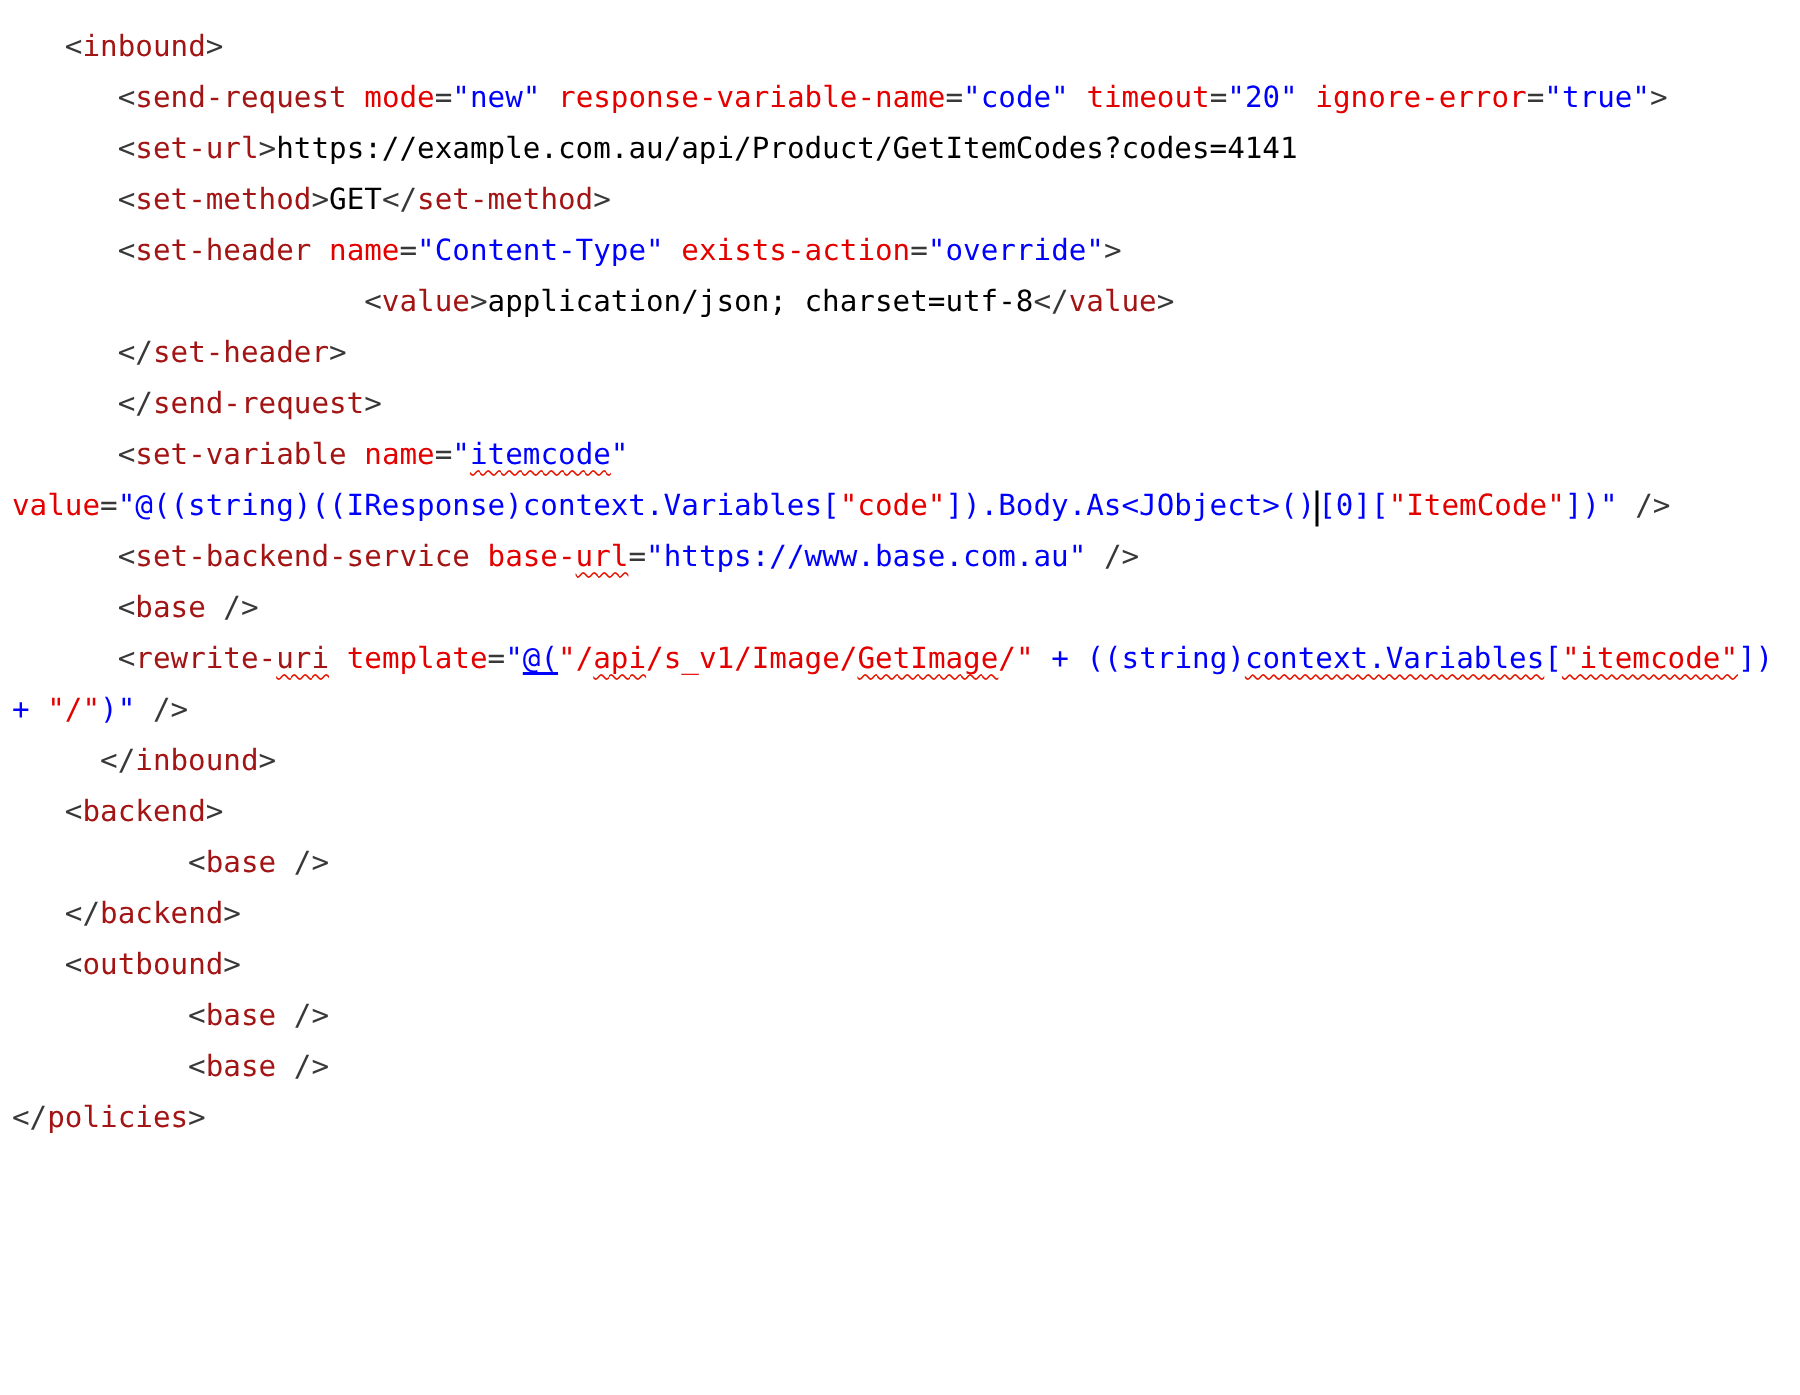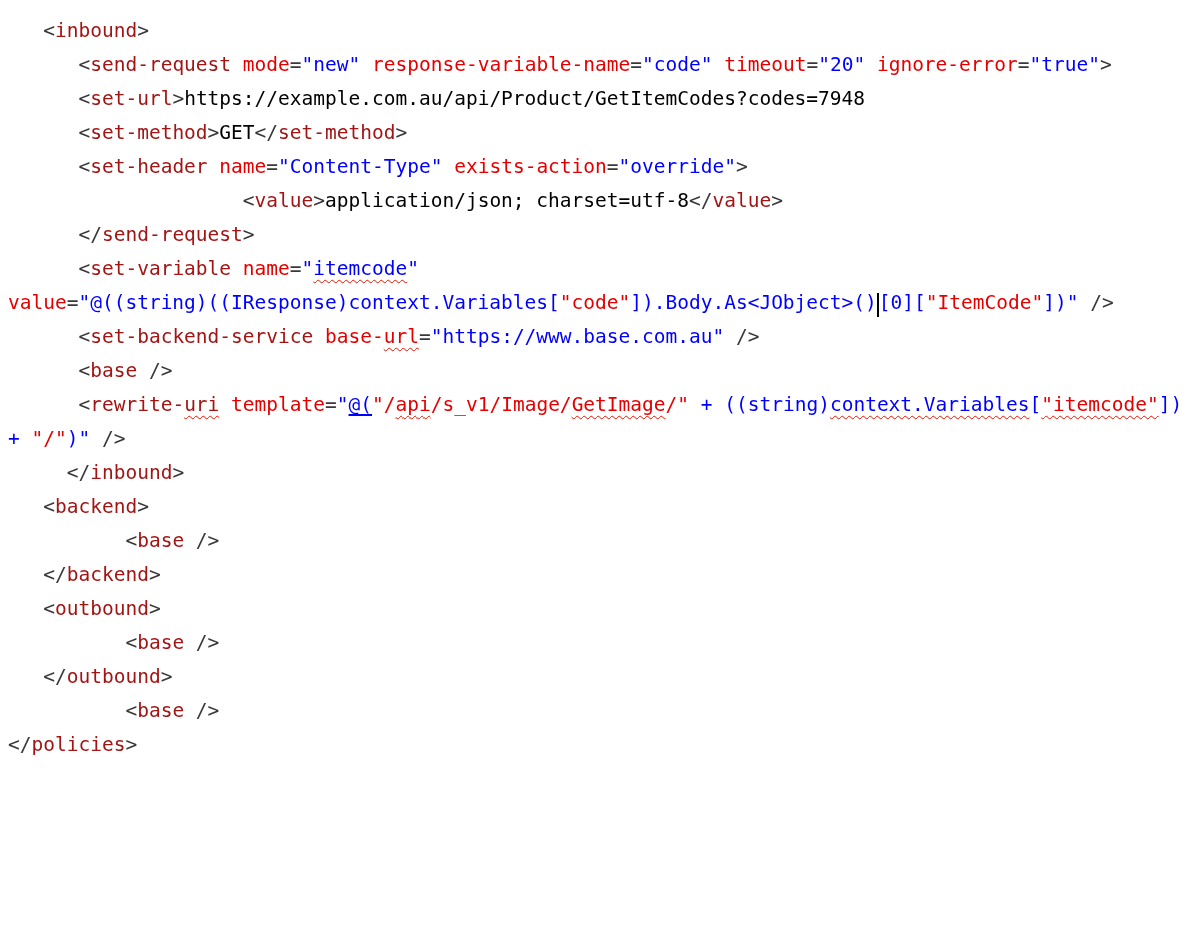--- a/index.html
+++ b/index.html
@@ -48,34 +48,34 @@
     margin: 0 0px -3px 0px;
   }
 </style>
 </head>
 <body>
 
 <div id="viewport">
   <div id="code-area">
       <div class="code-line"><span class="tok" style="color: rgb(0, 0, 0);">   </span><span class="tok" style="color: rgb(56, 56, 56);">&lt;</span><span class="tok" style="color: rgb(163, 21, 21);">inbound</span><span class="tok" style="color: rgb(56, 56, 56);">&gt;</span></div>
       <div class="code-line"><span class="tok" style="color: rgb(0, 0, 0);">      </span><span class="tok" style="color: rgb(56, 56, 56);">&lt;</span><span class="tok" style="color: rgb(163, 21, 21);">send-request</span><span class="tok" style="color: rgb(0, 0, 0);"> </span><span class="tok" style="color: rgb(229, 0, 0);">mode</span><span class="tok" style="color: rgb(56, 56, 56);">=</span><span class="tok" style="color: rgb(0, 0, 255);">"new"</span><span class="tok" style="color: rgb(0, 0, 0);"> </span><span class="tok" style="color: rgb(229, 0, 0);">response-variable-name</span><span class="tok" style="color: rgb(56, 56, 56);">=</span><span class="tok" style="color: rgb(0, 0, 255);">"code"</span><span class="tok" style="color: rgb(0, 0, 0);"> </span><span class="tok" style="color: rgb(229, 0, 0);">timeout</span><span class="tok" style="color: rgb(56, 56, 56);">=</span><span class="tok" style="color: rgb(0, 0, 255);">"20"</span><span class="tok" style="color: rgb(0, 0, 0);"> </span><span class="tok" style="color: rgb(229, 0, 0);">ignore-error</span><span class="tok" style="color: rgb(56, 56, 56);">=</span><span class="tok" style="color: rgb(0, 0, 255);">"true"</span><span class="tok" style="color: rgb(56, 56, 56);">&gt;</span></div>
-      <div class="code-line"><span class="tok" style="color: rgb(0, 0, 0);">      </span><span class="tok" style="color: rgb(56, 56, 56);">&lt;</span><span class="tok" style="color: rgb(163, 21, 21);">set-url</span><span class="tok" style="color: rgb(56, 56, 56);">&gt;</span><span class="tok" style="color: rgb(0, 0, 0);">https://example.com.au/api/Product/GetItemCodes?codes=7948</span></div>
+      <div class="code-line"><span class="tok" style="color: rgb(0, 0, 0);">      </span><span class="tok" style="color: rgb(56, 56, 56);">&lt;</span><span class="tok" style="color: rgb(163, 21, 21);">set-url</span><span class="tok" style="color: rgb(56, 56, 56);">&gt;</span><span class="tok" style="color: rgb(0, 0, 0);">https://example.com.au/api/Product/GetItemCodes?codes=4141</span></div>
       <div class="code-line"><span class="tok" style="color: rgb(0, 0, 0);">      </span><span class="tok" style="color: rgb(56, 56, 56);">&lt;</span><span class="tok" style="color: rgb(163, 21, 21);">set-method</span><span class="tok" style="color: rgb(56, 56, 56);">&gt;</span><span class="tok" style="color: rgb(0, 0, 0);">GET</span><span class="tok" style="color: rgb(56, 56, 56);">&lt;/</span><span class="tok" style="color: rgb(163, 21, 21);">set-method</span><span class="tok" style="color: rgb(56, 56, 56);">&gt;</span></div>
       <div class="code-line"><span class="tok" style="color: rgb(0, 0, 0);">      </span><span class="tok" style="color: rgb(56, 56, 56);">&lt;</span><span class="tok" style="color: rgb(163, 21, 21);">set-header</span><span class="tok" style="color: rgb(0, 0, 0);"> </span><span class="tok" style="color: rgb(229, 0, 0);">name</span><span class="tok" style="color: rgb(56, 56, 56);">=</span><span class="tok" style="color: rgb(0, 0, 255);">"Content-Type"</span><span class="tok" style="color: rgb(0, 0, 0);"> </span><span class="tok" style="color: rgb(229, 0, 0);">exists-action</span><span class="tok" style="color: rgb(56, 56, 56);">=</span><span class="tok" style="color: rgb(0, 0, 255);">"override"</span><span class="tok" style="color: rgb(56, 56, 56);">&gt;</span></div>
       <div class="code-line"><span class="tok" style="color: rgb(0, 0, 0);">                    </span><span class="tok" style="color: rgb(56, 56, 56);">&lt;</span><span class="tok" style="color: rgb(163, 21, 21);">value</span><span class="tok" style="color: rgb(56, 56, 56);">&gt;</span><span class="tok" style="color: rgb(0, 0, 0);">application/json; charset=utf-8</span><span class="tok" style="color: rgb(56, 56, 56);">&lt;/</span><span class="tok" style="color: rgb(163, 21, 21);">value</span><span class="tok" style="color: rgb(56, 56, 56);">&gt;</span></div>
+      <div class="code-line"><span class="tok" style="color: rgb(0, 0, 0);">      </span><span class="tok" style="color: rgb(56, 56, 56);">&lt;/</span><span class="tok" style="color: rgb(163, 21, 21);">set-header</span><span class="tok" style="color: rgb(56, 56, 56);">&gt;</span></div>
       <div class="code-line"><span class="tok" style="color: rgb(0, 0, 0);">      </span><span class="tok" style="color: rgb(56, 56, 56);">&lt;/</span><span class="tok" style="color: rgb(163, 21, 21);">send-request</span><span class="tok" style="color: rgb(56, 56, 56);">&gt;</span></div>
       <div class="code-line"><span class="tok" style="color: rgb(0, 0, 0);">      </span><span class="tok" style="color: rgb(56, 56, 56);">&lt;</span><span class="tok" style="color: rgb(163, 21, 21);">set-variable</span><span class="tok" style="color: rgb(0, 0, 0);"> </span><span class="tok" style="color: rgb(229, 0, 0);">name</span><span class="tok" style="color: rgb(56, 56, 56);">=</span><span class="tok" style="color: rgb(0, 0, 255);">"</span><span class="tok sq" style="color: rgb(0, 0, 255);">itemcode</span><span class="tok" style="color: rgb(0, 0, 255);">"</span></div>
       <div class="code-line"><span class="tok" style="color: rgb(229, 0, 0);">value</span><span class="tok" style="color: rgb(56, 56, 56);">=</span><span class="tok" style="color: rgb(0, 0, 255);">"@((string)((IResponse)context.Variables[</span><span class="tok" style="color: rgb(229, 0, 0);">"code"</span><span class="tok" style="color: rgb(0, 0, 255);">]).Body.As&lt;JObject&gt;()</span><span class="caret" style="background: rgb(0, 0, 0);"></span><span class="tok" style="color: rgb(0, 0, 255);">[0][</span><span class="tok" style="color: rgb(229, 0, 0);">"ItemCode"</span><span class="tok" style="color: rgb(0, 0, 255);">])"</span><span class="tok" style="color: rgb(56, 56, 56);"> /&gt;</span></div>
       <div class="code-line"><span class="tok" style="color: rgb(0, 0, 0);">      </span><span class="tok" style="color: rgb(56, 56, 56);">&lt;</span><span class="tok" style="color: rgb(163, 21, 21);">set-backend-service</span><span class="tok" style="color: rgb(0, 0, 0);"> </span><span class="tok" style="color: rgb(229, 0, 0);">base-</span><span class="tok sq" style="color: rgb(229, 0, 0);">url</span><span class="tok" style="color: rgb(56, 56, 56);">=</span><span class="tok" style="color: rgb(0, 0, 255);">"https://www.base.com.au"</span><span class="tok" style="color: rgb(56, 56, 56);"> /&gt;</span></div>
       <div class="code-line"><span class="tok" style="color: rgb(0, 0, 0);">      </span><span class="tok" style="color: rgb(56, 56, 56);">&lt;</span><span class="tok" style="color: rgb(163, 21, 21);">base</span><span class="tok" style="color: rgb(56, 56, 56);"> /&gt;</span></div>
       <div class="code-line"><span class="tok" style="color: rgb(0, 0, 0);">      </span><span class="tok" style="color: rgb(56, 56, 56);">&lt;</span><span class="tok" style="color: rgb(163, 21, 21);">rewrite-</span><span class="tok sq" style="color: rgb(163, 21, 21);">uri</span><span class="tok" style="color: rgb(0, 0, 0);"> </span><span class="tok" style="color: rgb(229, 0, 0);">template</span><span class="tok" style="color: rgb(56, 56, 56);">=</span><span class="tok" style="color: rgb(0, 0, 255);">"</span><span class="tok ul" style="color: rgb(0, 0, 255);">@(</span><span class="tok" style="color: rgb(229, 0, 0);">"/</span><span class="tok sq" style="color: rgb(229, 0, 0);">api</span><span class="tok" style="color: rgb(229, 0, 0);">/s_v1/Image/</span><span class="tok sq" style="color: rgb(229, 0, 0);">GetImage</span><span class="tok" style="color: rgb(229, 0, 0);">/"</span><span class="tok" style="color: rgb(0, 0, 255);"> + ((string)</span><span class="tok sq" style="color: rgb(0, 0, 255);">context.Variables</span><span class="tok" style="color: rgb(0, 0, 255);">[</span><span class="tok sq" style="color: rgb(229, 0, 0);">"itemcode"</span><span class="tok" style="color: rgb(0, 0, 255);">])</span></div>
       <div class="code-line"><span class="tok" style="color: rgb(0, 0, 255);">+ </span><span class="tok" style="color: rgb(229, 0, 0);">"/"</span><span class="tok" style="color: rgb(0, 0, 255);">)"</span><span class="tok" style="color: rgb(56, 56, 56);"> /&gt;</span></div>
       <div class="code-line"><span class="tok" style="color: rgb(0, 0, 0);">     </span><span class="tok" style="color: rgb(56, 56, 56);">&lt;/</span><span class="tok" style="color: rgb(163, 21, 21);">inbound</span><span class="tok" style="color: rgb(56, 56, 56);">&gt;</span></div>
       <div class="code-line"><span class="tok" style="color: rgb(0, 0, 0);">   </span><span class="tok" style="color: rgb(56, 56, 56);">&lt;</span><span class="tok" style="color: rgb(163, 21, 21);">backend</span><span class="tok" style="color: rgb(56, 56, 56);">&gt;</span></div>
       <div class="code-line"><span class="tok" style="color: rgb(0, 0, 0);">          </span><span class="tok" style="color: rgb(56, 56, 56);">&lt;</span><span class="tok" style="color: rgb(163, 21, 21);">base</span><span class="tok" style="color: rgb(56, 56, 56);"> /&gt;</span></div>
       <div class="code-line"><span class="tok" style="color: rgb(0, 0, 0);">   </span><span class="tok" style="color: rgb(56, 56, 56);">&lt;/</span><span class="tok" style="color: rgb(163, 21, 21);">backend</span><span class="tok" style="color: rgb(56, 56, 56);">&gt;</span></div>
       <div class="code-line"><span class="tok" style="color: rgb(0, 0, 0);">   </span><span class="tok" style="color: rgb(56, 56, 56);">&lt;</span><span class="tok" style="color: rgb(163, 21, 21);">outbound</span><span class="tok" style="color: rgb(56, 56, 56);">&gt;</span></div>
       <div class="code-line"><span class="tok" style="color: rgb(0, 0, 0);">          </span><span class="tok" style="color: rgb(56, 56, 56);">&lt;</span><span class="tok" style="color: rgb(163, 21, 21);">base</span><span class="tok" style="color: rgb(56, 56, 56);"> /&gt;</span></div>
-      <div class="code-line"><span class="tok" style="color: rgb(0, 0, 0);">   </span><span class="tok" style="color: rgb(56, 56, 56);">&lt;/</span><span class="tok" style="color: rgb(163, 21, 21);">outbound</span><span class="tok" style="color: rgb(56, 56, 56);">&gt;</span></div>
       <div class="code-line"><span class="tok" style="color: rgb(0, 0, 0);">          </span><span class="tok" style="color: rgb(56, 56, 56);">&lt;</span><span class="tok" style="color: rgb(163, 21, 21);">base</span><span class="tok" style="color: rgb(56, 56, 56);"> /&gt;</span></div>
       <div class="code-line"><span class="tok" style="color: rgb(56, 56, 56);">&lt;/</span><span class="tok" style="color: rgb(163, 21, 21);">policies</span><span class="tok" style="color: rgb(56, 56, 56);">&gt;</span></div>
     </div>
 </div>
 
 </body></html>

